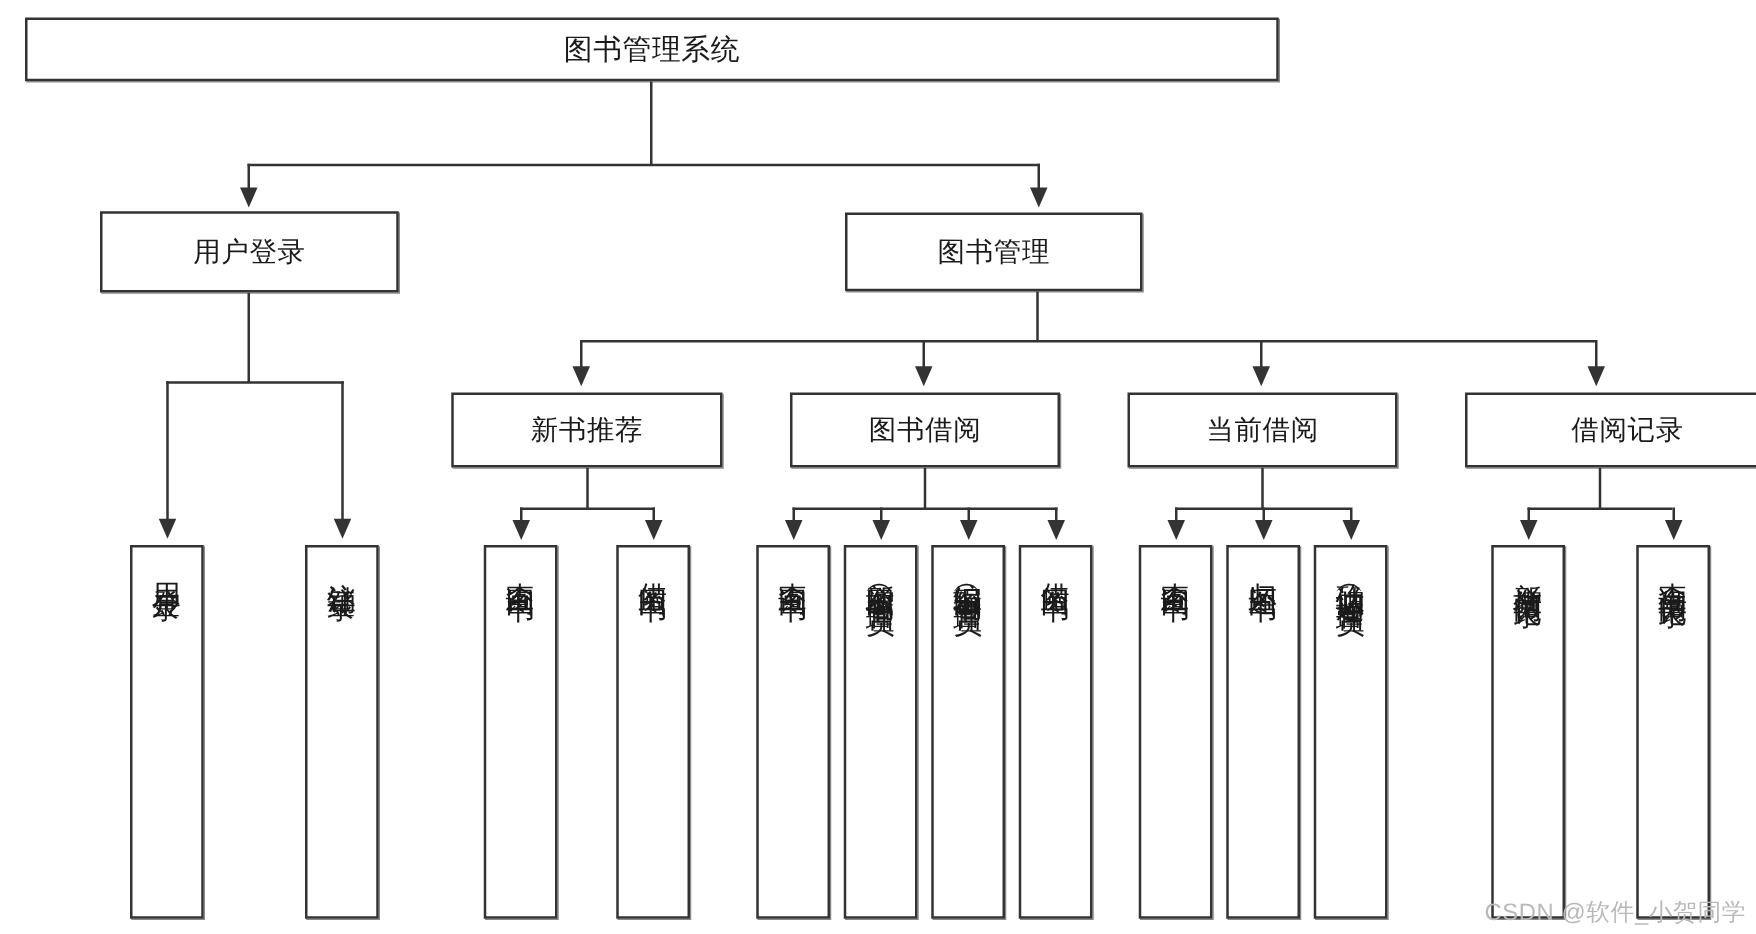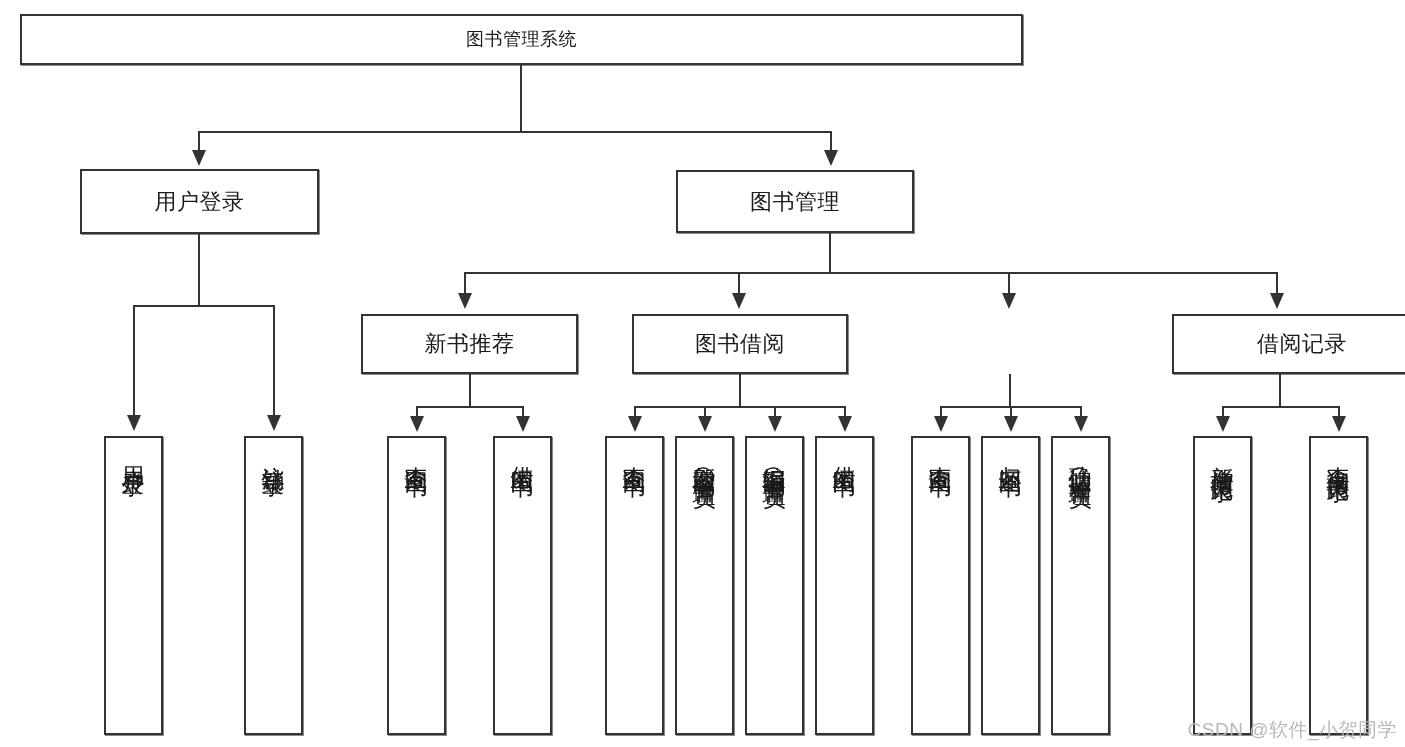--- a/index.html
+++ b/index.html
@@ -24,21 +24,21 @@
     z-index:3;
   }
   .node .label{
     display:block;
     line-height:1.18;
     letter-spacing:.5px;
     white-space:nowrap;
     text-align:center;
   }
 
-  .node.root .label{font-size:18px;}
+  .node.root .label{font-size:23px;}
   .node.lvl2 .label{font-size:22px;}
   .node.lvl3 .label{font-size:22px;}
 
   
   .node.leaf{
     align-items:flex-start;
     justify-content:center;
     padding-top:10px;
   }
   .node.leaf .label{
@@ -117,20 +117,23 @@
   <div class="arrow" style="left:1002px;top:293px;"></div>
   <div class="seg v" style="left:1276px;top:272px;height:24px;"></div>
   <div class="arrow" style="left:1270px;top:293px;"></div>
 
   <div class="node lvl3" style="left:632px;top:314px;width:216px;height:60px;">
     <span class="label">图书借阅</span>
   </div>
   <div class="node lvl3" style="left:361px;top:314px;width:217px;height:60px;">
     <span class="label">新书推荐</span>
   </div>
+  <div class="node lvl3" style="left:902px;top:314px;width:216px;height:60px;">
+    <span class="label">当前借阅</span>
+  </div>
   <div class="node lvl3" style="left:1172px;top:314px;width:260px;height:60px;">
     <span class="label">借阅记录</span>
   </div>
 
   <div class="seg v" style="left:469px;top:374px;height:33px;"></div>
   <div class="seg h" style="left:416px;top:406px;width:108px;"></div>
   <div class="seg v" style="left:416px;top:406px;height:13px;"></div>
   <div class="arrow" style="left:410px;top:416px;"></div>
   <div class="seg v" style="left:522px;top:406px;height:13px;"></div>
   <div class="arrow" style="left:516px;top:416px;"></div>

